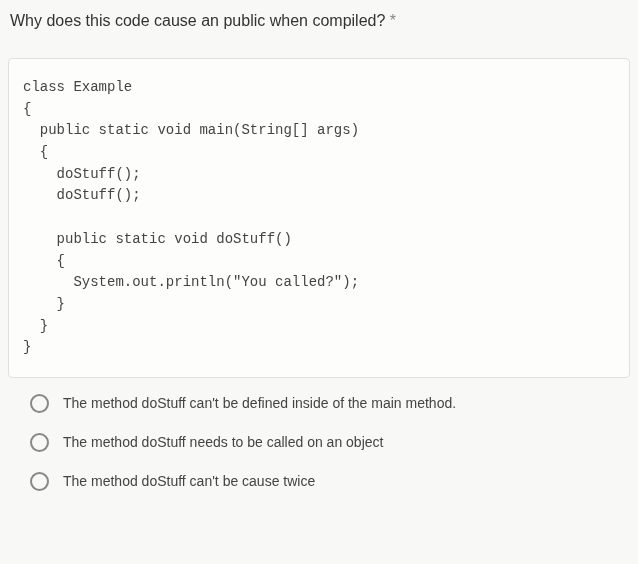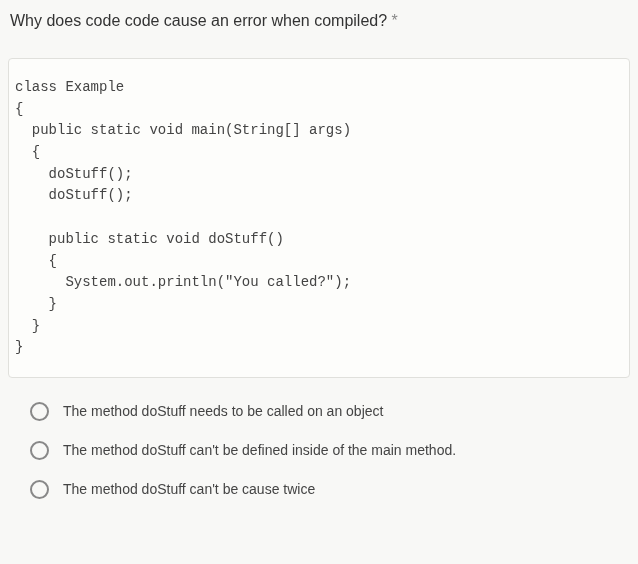--- a/index.html
+++ b/index.html
@@ -21,27 +21,27 @@
       margin-bottom: 28px;
       padding-left: 2px;
     }
     .asterisk {
       color: #888;
     }
     .code-block {
       background: #fdfdfb;
       border: 1px solid #e0e0dc;
       border-radius: 4px;
-      padding: 18px 8px 18px 6px;
+      padding: 18px 8px 18px 14px;
       font-family: 'Courier New', monospace;
       font-size: 14px;
       line-height: 1.55;
       color: #444;
       white-space: pre;
-      margin-bottom: 24px;
+      margin-bottom: 16px;
     }
     .options {
       padding-left: 22px;
     }
     .option {
       display: flex;
       align-items: center;
       margin-bottom: 20px;
     }
     .radio {
@@ -54,44 +54,44 @@
     }
     .option-text {
       font-size: 14px;
       color: #444;
     }
   </style>
 </head>
 <body>
 
 <div class="question-title">
-  <span>Why does code code cause an error when compiled?</span>
+  <span>Why does this code cause an public when compiled?</span>
   <span class="asterisk">*</span>
 </div>
 
 <div class="code-block">class Example
 {
   public static void main(String[] args)
   {
     doStuff();
     doStuff();
 
     public static void doStuff()
     {
       System.out.println("You called?");
     }
   }
 }</div>
 
 <div class="options">
   <div class="option">
     <div class="radio"></div>
-    <div class="option-text">The method doStuff needs to be called on an object</div>
+    <div class="option-text">The method doStuff can't be defined inside of the main method.</div>
   </div>
   <div class="option">
     <div class="radio"></div>
-    <div class="option-text">The method doStuff can't be defined inside of the main method.</div>
+    <div class="option-text">The method doStuff needs to be called on an object</div>
   </div>
   <div class="option">
     <div class="radio"></div>
     <div class="option-text">The method doStuff can't be cause twice</div>
   </div>
 </div>
 
 </body></html>

